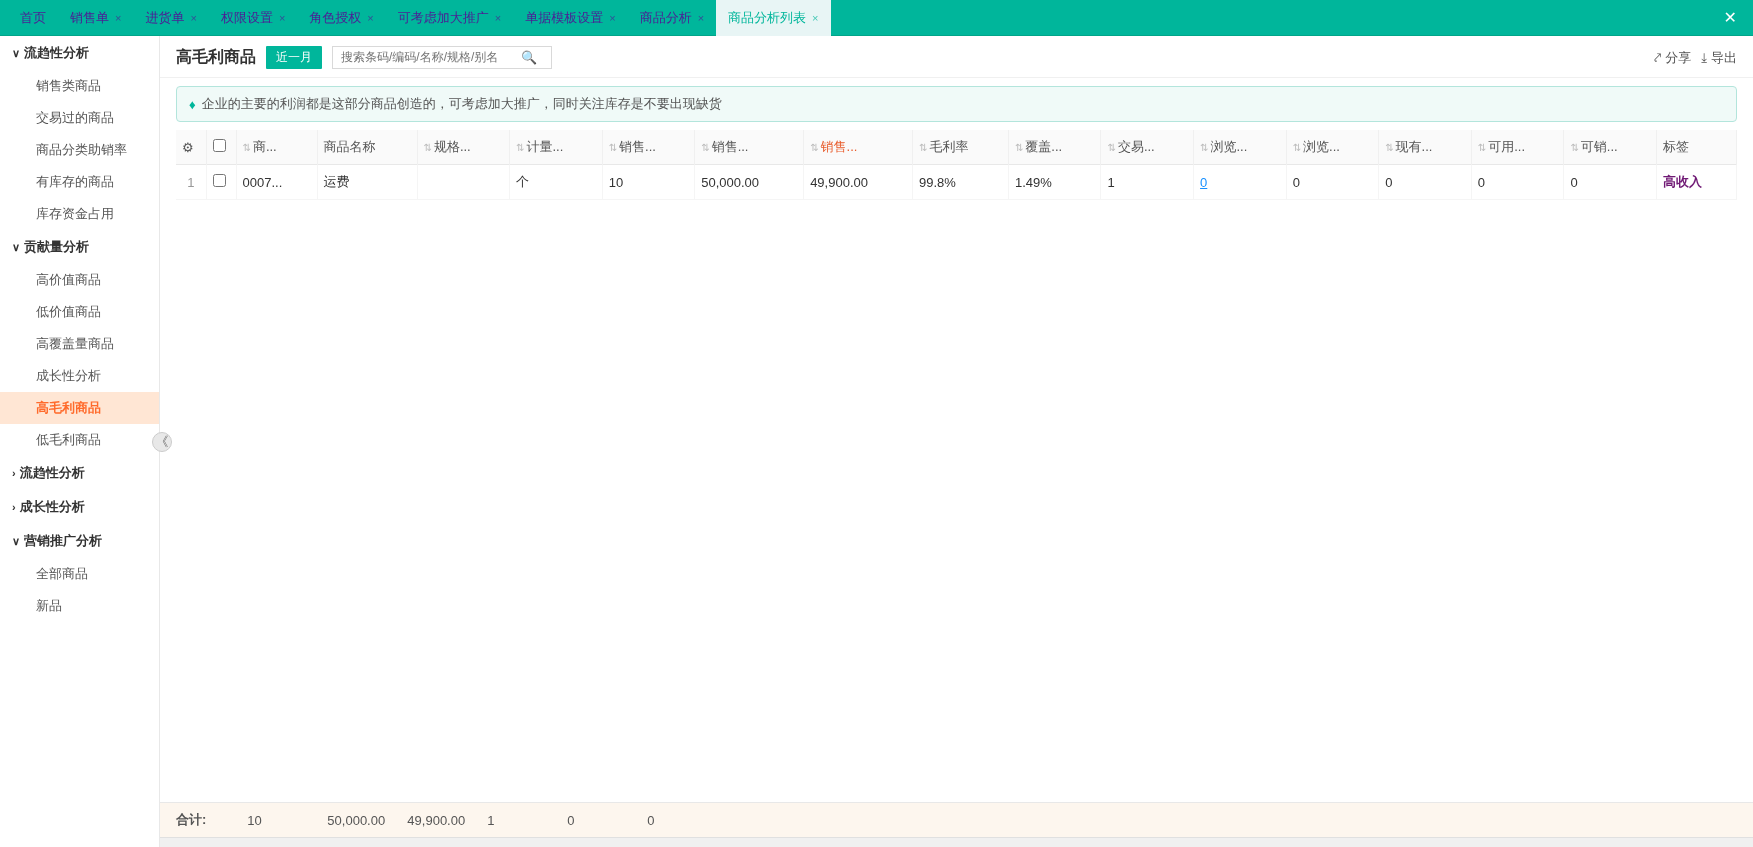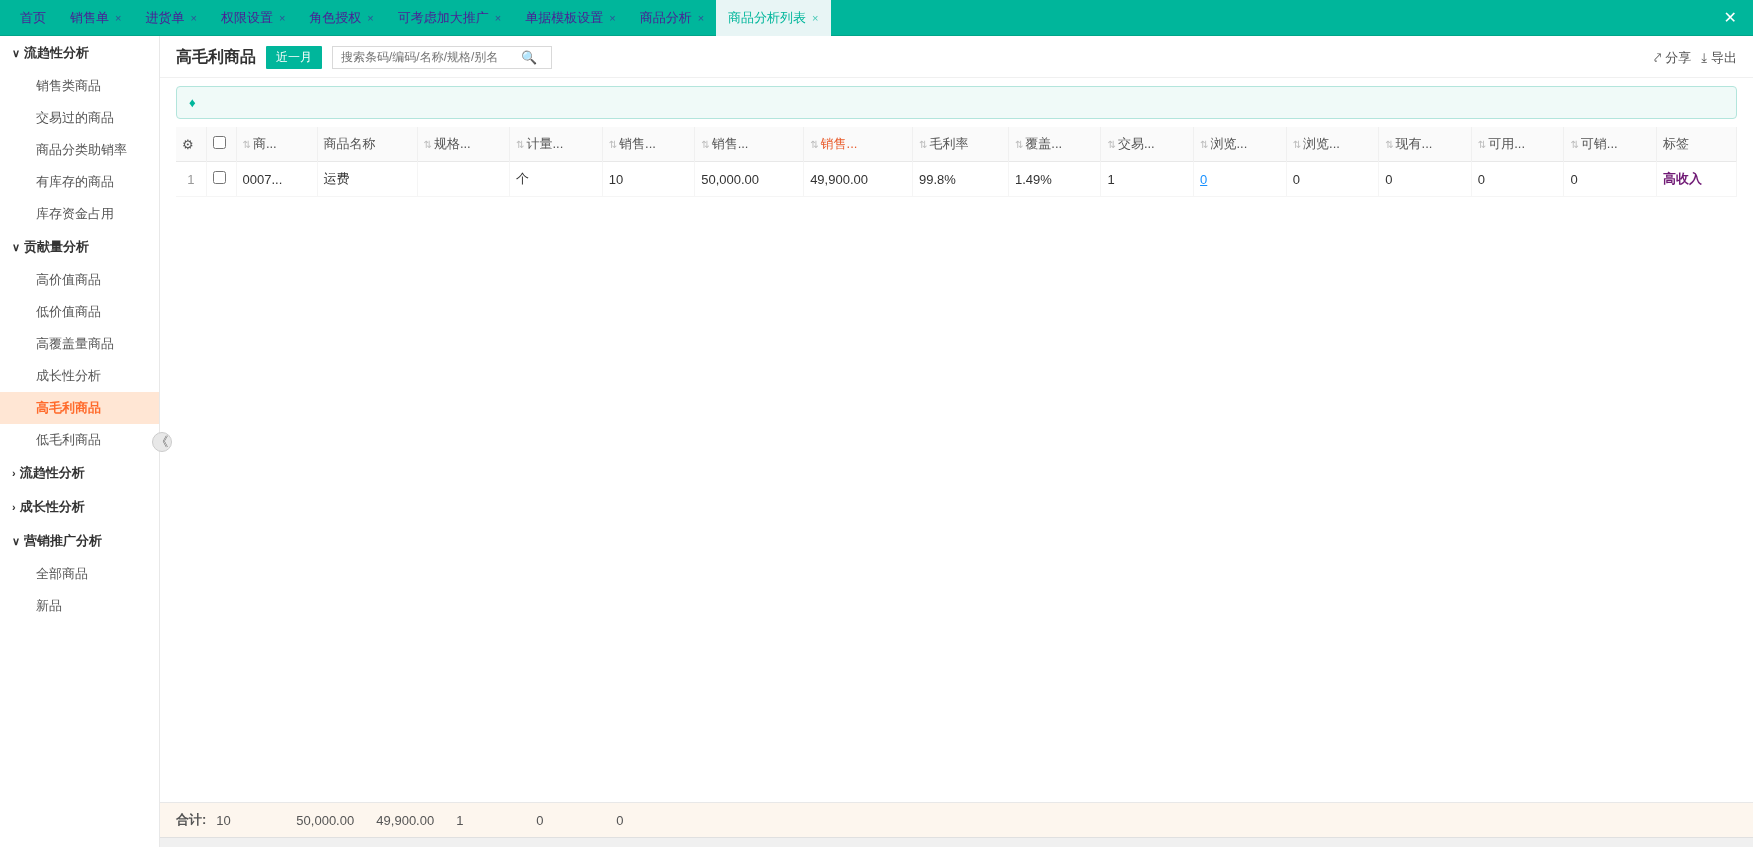--- a/index.html
+++ b/index.html
@@ -171,21 +171,21 @@
     .tag-high { color: #701a75; font-weight: bold; }
     .link-blue { color: #1890ff; text-decoration: underline; cursor: pointer; }
 
     
     .table-footer {
       background: #fdf6ee;
       border-top: 1px solid #e8e8e8;
       padding: 8px 16px;
       display: flex;
       align-items: center;
-      gap: 4px;
+      gap: 35px;
       font-size: 12px;
       color: #555;
     }
     .footer-label { font-weight: bold; }
     .footer-values { display: flex; gap: 0; }
     .footer-cell { min-width: 80px; padding: 0 6px; }
 
     
     .h-scrollbar {
       height: 10px;
@@ -350,20 +350,21 @@
         </div>
         <div class="action-btn">
           <span>⤓</span>
           <span>导出</span>
         </div>
       </div>
     </div>
 
     <div class="info-banner">
       <span class="info-icon">♦</span>
+      <span>企业的主要的利润都是这部分商品创造的，可考虑加大推广，同时关注库存是不要出现缺货</span>
     </div>
 
     <div class="table-container">
       <table>
         <thead>
           <tr>
             <th style="width:30px;">
               <span>⚙</span>
             </th>
             <th style="width:30px;">

